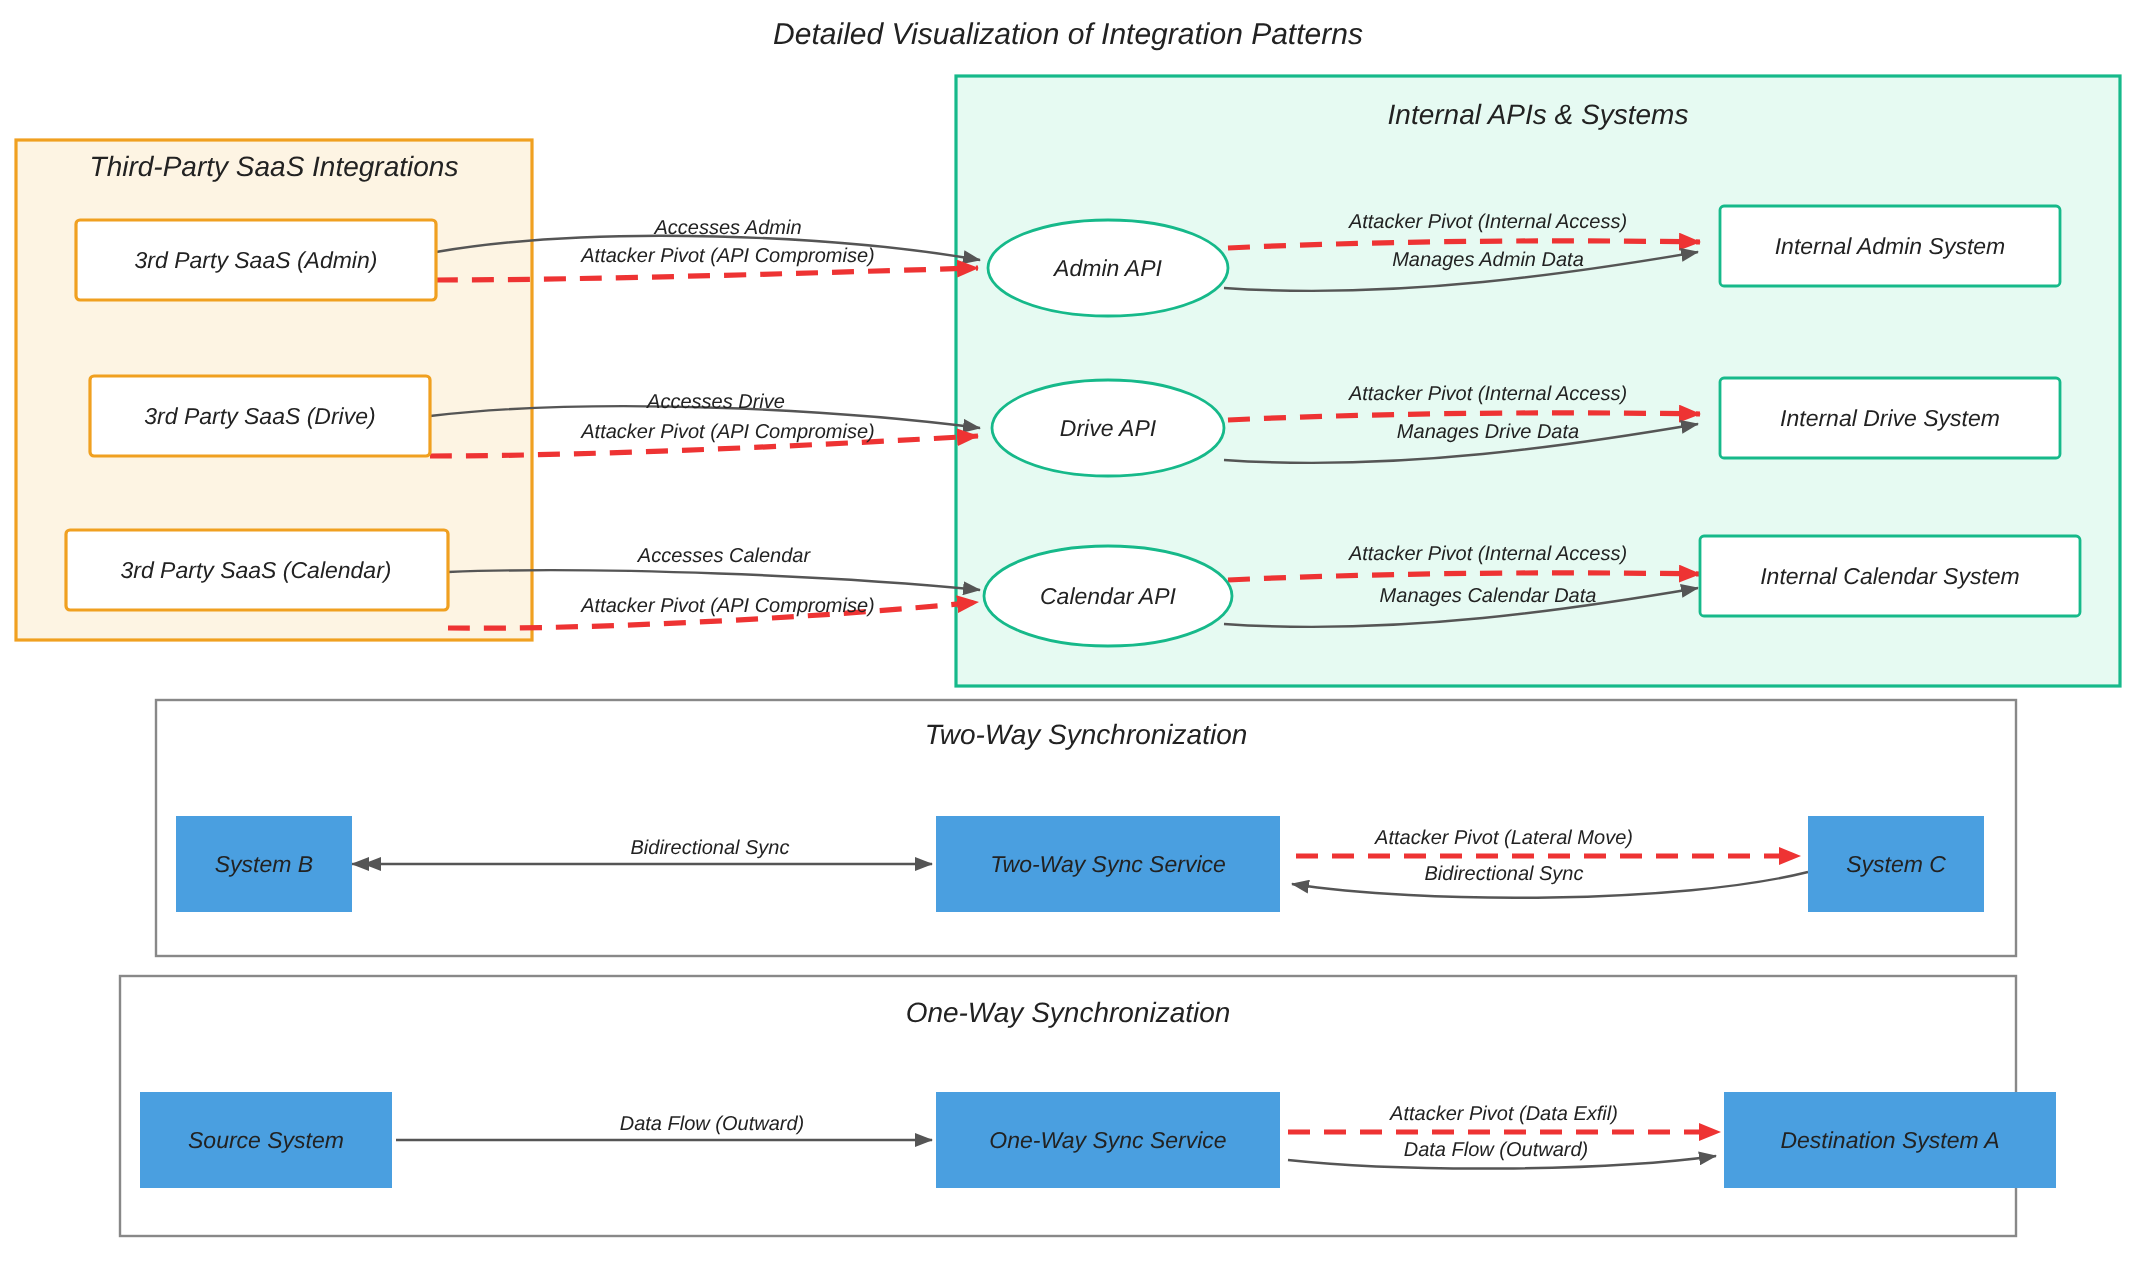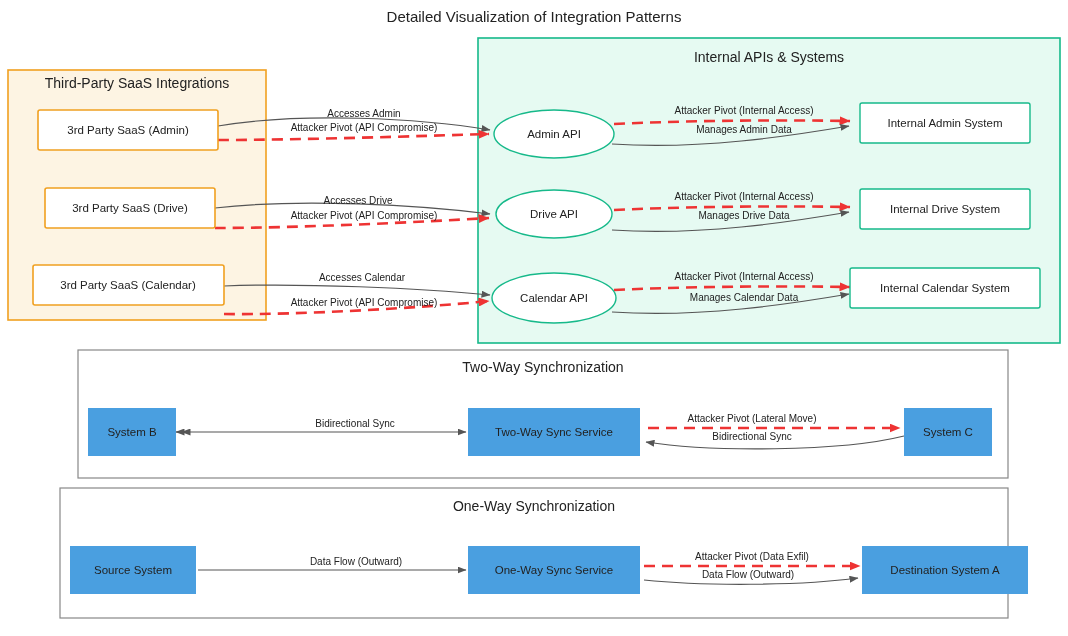--- a/index.html
+++ b/index.html
@@ -13,20 +13,21 @@
     font-family: "Liberation Sans", sans-serif;
     color: #222222;
     position: relative;
     overflow: hidden;
   }
   #stage {
     position: absolute;
     left: 0; top: 0;
     width: 1068px;
     height: 636px;
+    font-style: italic;
   }
   svg.diagram {
     position: absolute;
     left: 0; top: 0;
     width: 1068px;
     height: 636px;
   }
   text {
     font-family: "Liberation Sans", sans-serif;
     fill: #222222;

